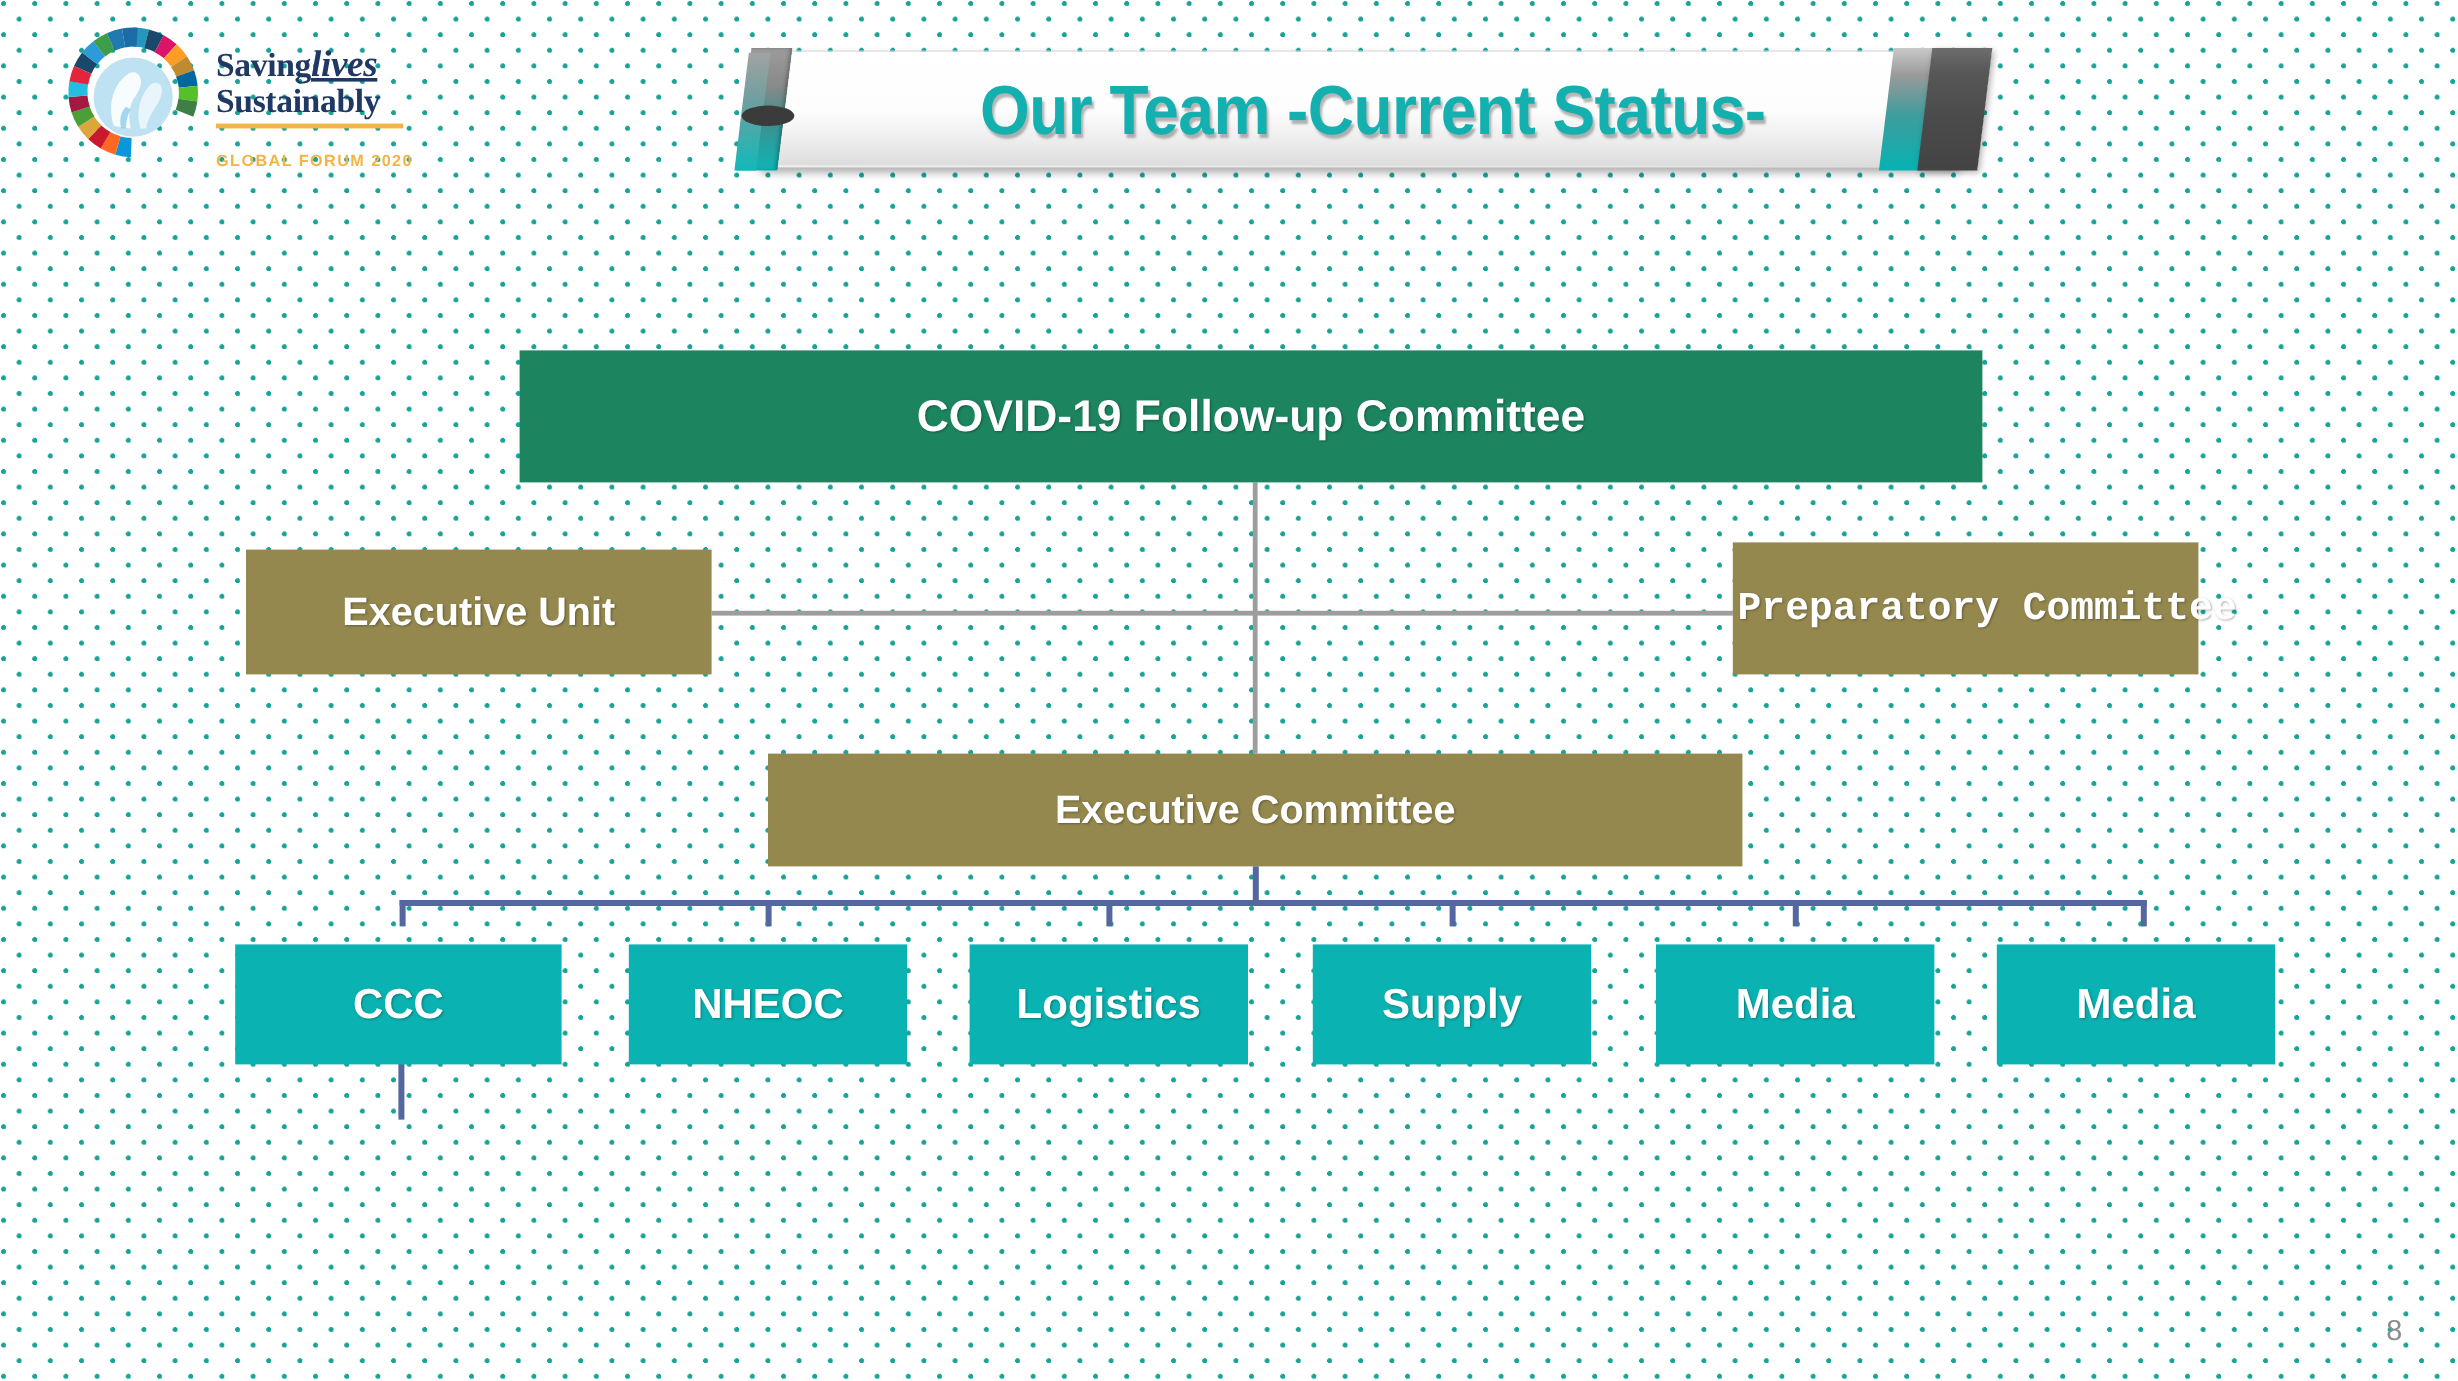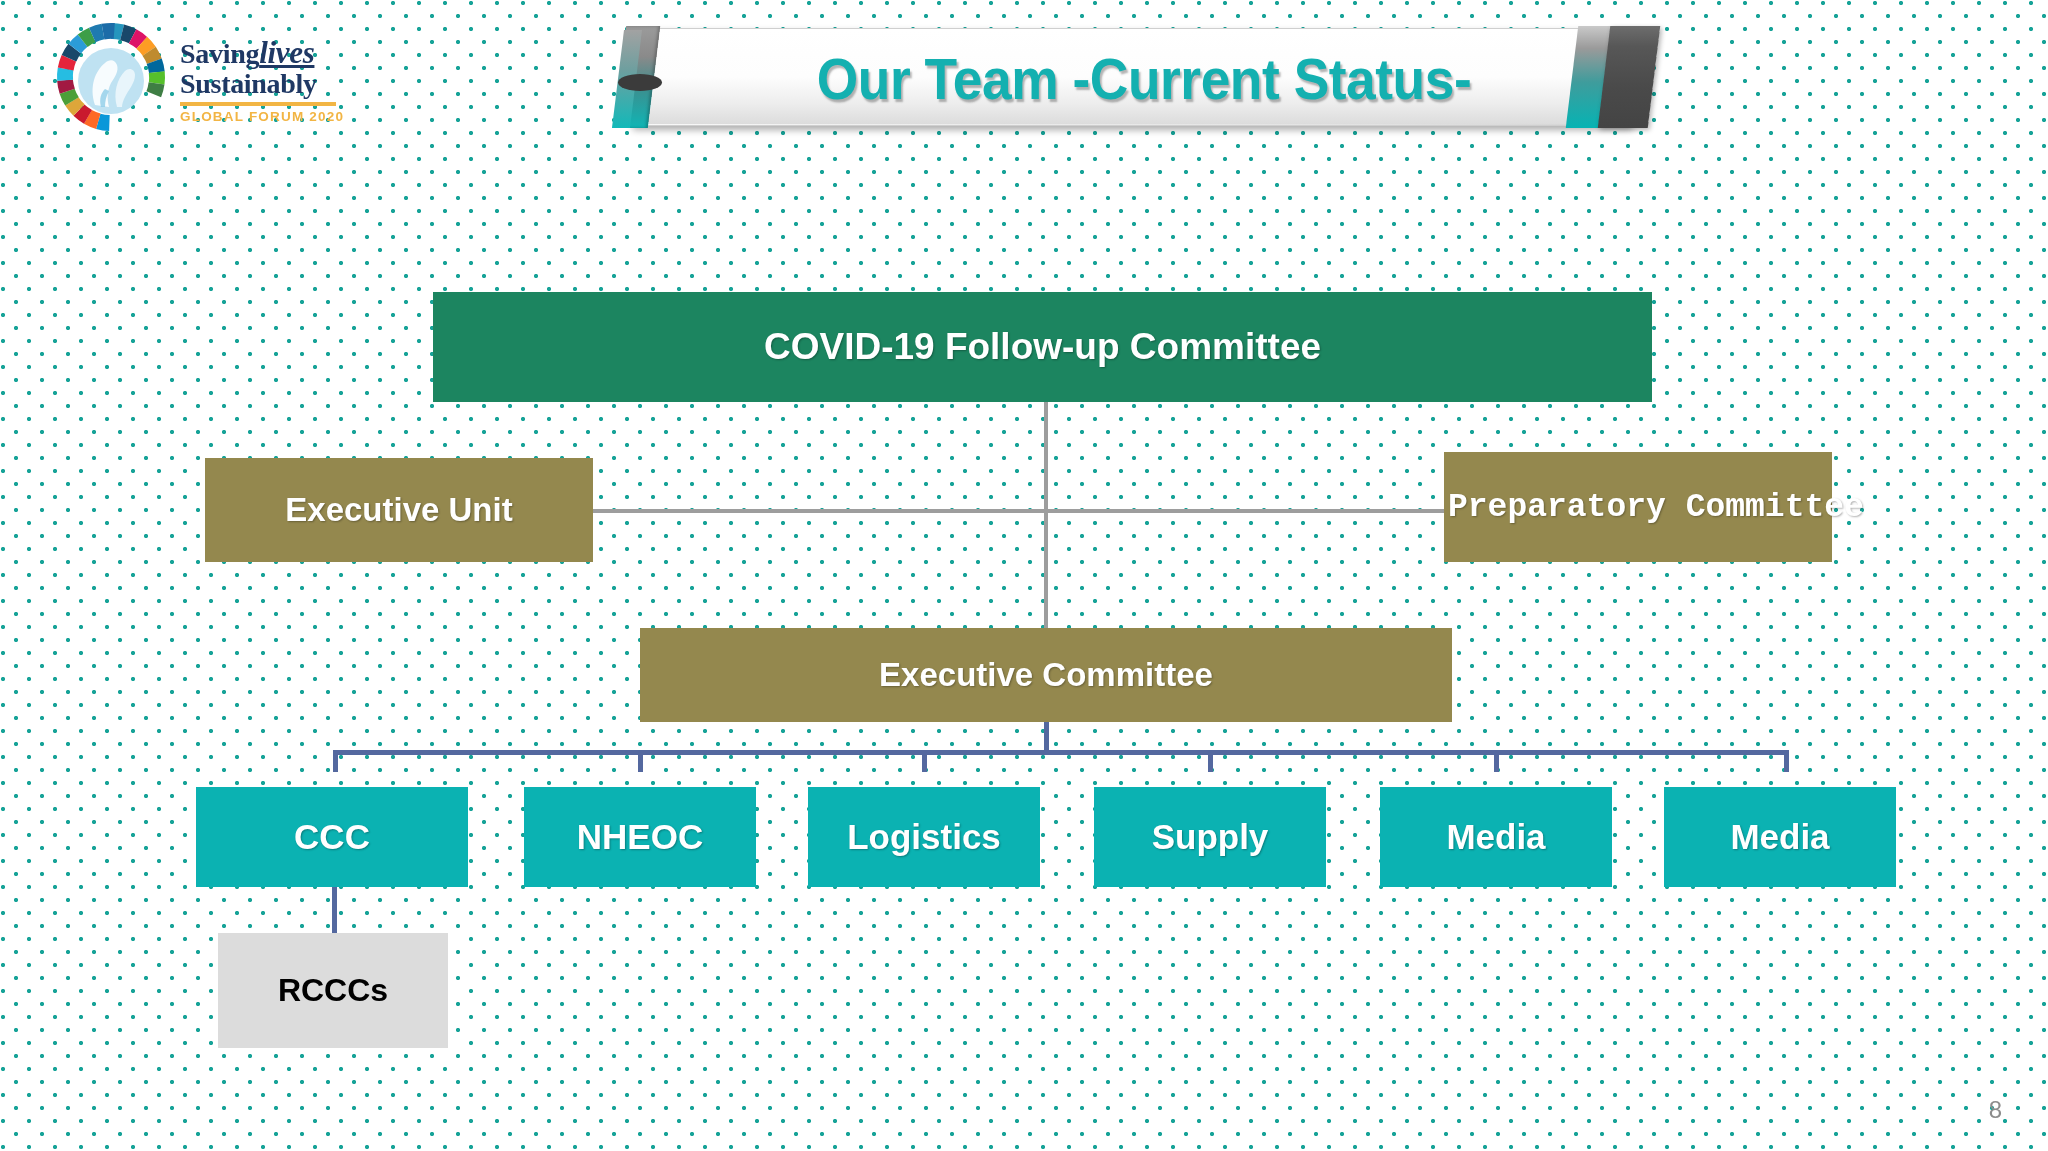--- a/index.html
+++ b/index.html
@@ -62,33 +62,33 @@
     font-size: 31px;
     text-decoration: underline;
   }
   .logo-rule {
     margin-top: 3px;
     width: 156px;
     height: 4px;
     background: #f2b544;
   }
   .logo-sub {
-    margin-top: 3px;
+    margin-top: 19px;
     font-size: 13.5px;
     font-weight: bold;
     letter-spacing: 1.2px;
     color: #f2b544;
     white-space: nowrap;
   }
 
   
   #title-banner {
     position: absolute;
     left: 614px;
-    top: 24px;
+    top: 38px;
     width: 1048px;
     height: 108px;
   }
   #banner-plate {
     position: absolute;
     left: 22px;
     top: 4px;
     width: 1000px;
     height: 98px;
     background: linear-gradient(175deg, #ffffff 0%, #ffffff 46%, #f0f0f0 62%, #e2e2e2 88%, #d3d3d3 100%);
@@ -364,17 +364,16 @@
   <div class="drop" style="left:1784px"></div>
   <div class="conn" id="conn-ccc-rcccs"></div>
 
   <div class="node leaf" style="left:196px;width:272px">CCC</div>
   <div class="node leaf" style="left:524px;width:232px">NHEOC</div>
   <div class="node leaf" style="left:808px;width:232px">Logistics</div>
   <div class="node leaf" style="left:1094px;width:232px">Supply</div>
   <div class="node leaf" style="left:1380px;width:232px">Media</div>
   <div class="node leaf" style="left:1664px;width:232px">Media</div>
 
-  <div class="node" id="node-rcccs">RCCCs</div>
 
   <div id="page-number">8</div>
 
 </div>
 
 </body></html>

